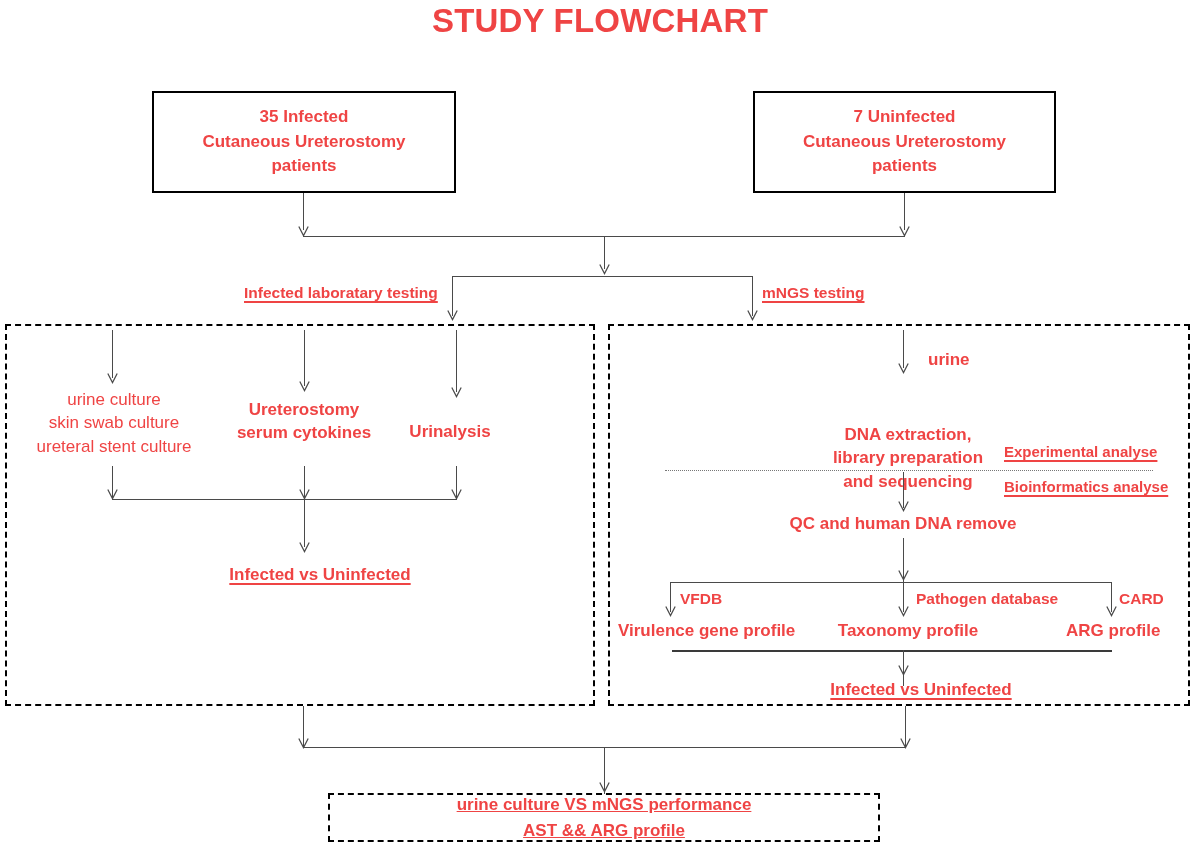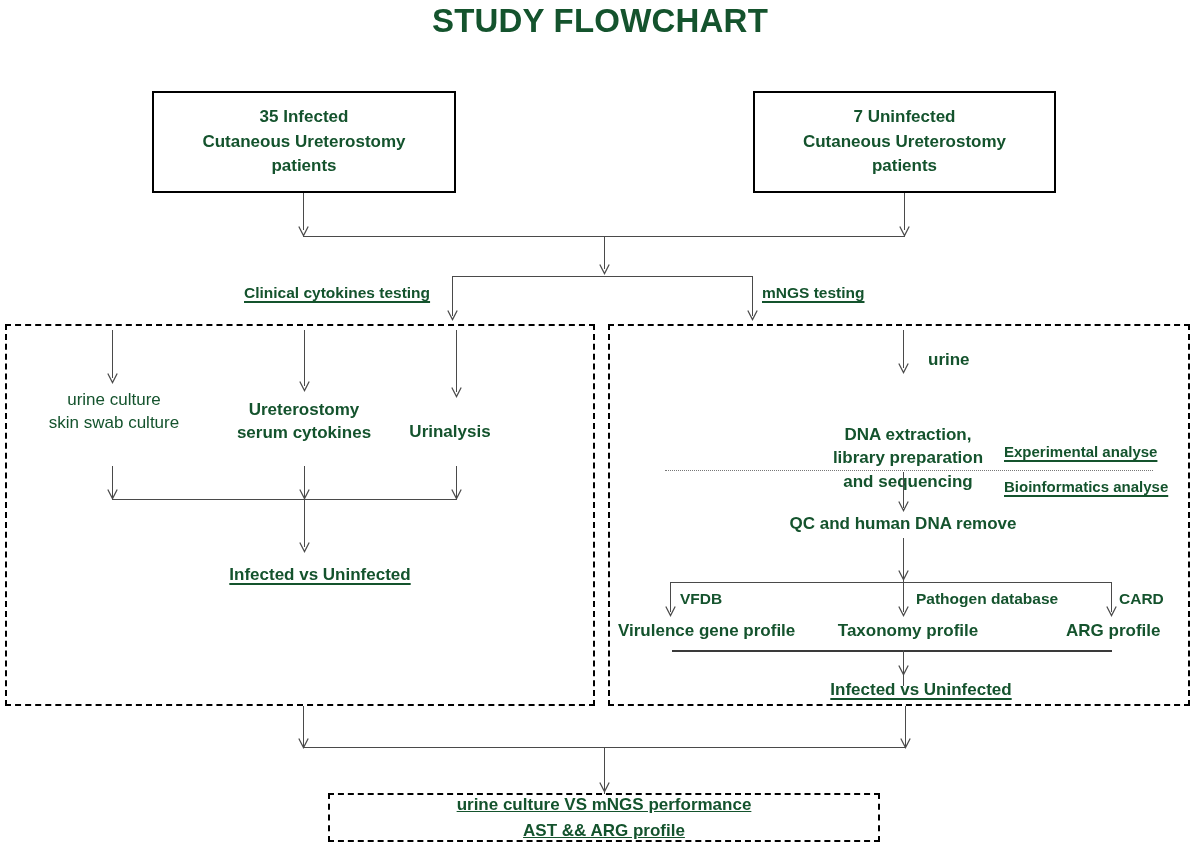--- a/index.html
+++ b/index.html
@@ -6,21 +6,21 @@
     margin: 0;
     padding: 0;
     background: #ffffff;
   }
   #canvas {
     position: relative;
     width: 1200px;
     height: 847px;
     background: #ffffff;
     font-family: "Liberation Sans", sans-serif;
-    color: #14532d;
+    color: #ef4444;
     overflow: hidden;
   }
   .abs { position: absolute; }
 
   
   #title {
     left: 0; top: 2px;
     width: 1200px;
     text-align: center;
     font-size: 33px;
@@ -178,21 +178,21 @@
       </svg>
   </div>
 
   <div class="abs vline" style="left:752px; top:276px; height:40px;"></div>
   <div class="abs arrowhead" style="left:747px; top:310px;">
     <svg width="11" height="11" viewBox="0 0 11 11">
         <path d="M0.8 0.5 L5.5 9.6 L10.2 0.5" fill="none" stroke="#4a4a4a" stroke-width="1.2"></path>
       </svg>
   </div>
 
-  <div class="abs small-lbl underlined" style="left:244px; top:284px;">Clinical cytokines testing</div>
+  <div class="abs small-lbl underlined" style="left:244px; top:284px;">Infected laboratary testing</div>
   <div class="abs small-lbl underlined" style="left:762px; top:284px;">mNGS testing</div>
 
   <div class="abs dashed-box" style="left:5px; top:324px; width:590px; height:382px;"></div>
 
   <div class="abs vline" style="left:112px; top:330px; height:48px;"></div>
   <div class="abs arrowhead" style="left:107px; top:373px;">
     <svg width="11" height="11" viewBox="0 0 11 11">
         <path d="M0.8 0.5 L5.5 9.6 L10.2 0.5" fill="none" stroke="#4a4a4a" stroke-width="1.2"></path>
       </svg>
   </div>
@@ -207,20 +207,21 @@
   <div class="abs vline" style="left:456px; top:330px; height:62px;"></div>
   <div class="abs arrowhead" style="left:451px; top:387px;">
     <svg width="11" height="11" viewBox="0 0 11 11">
         <path d="M0.8 0.5 L5.5 9.6 L10.2 0.5" fill="none" stroke="#4a4a4a" stroke-width="1.2"></path>
       </svg>
   </div>
 
   <div class="abs lbl-left-multi center-x" style="left:114px; top:388px; width:220px;">
     <div>urine culture</div>
     <div>skin swab culture</div>
+    <div>ureteral stent culture</div>
   </div>
 
   <div class="abs lbl-multi center-x" style="left:304px; top:398px; width:170px;">
     <div>Ureterostomy</div>
     <div>serum cytokines</div>
   </div>
 
   <div class="abs lbl-multi center-x" style="left:450px; top:420px; width:140px;">
     <div>Urinalysis</div>
   </div>

